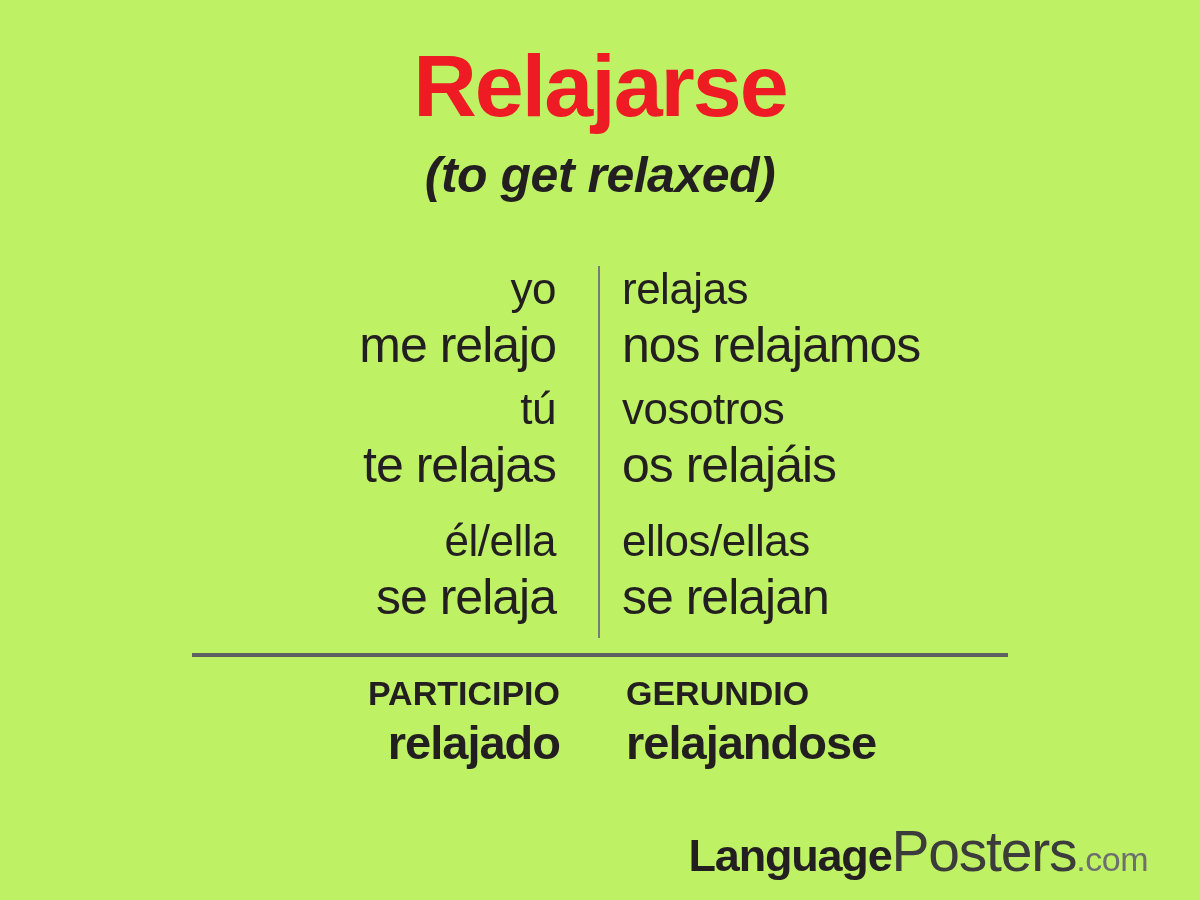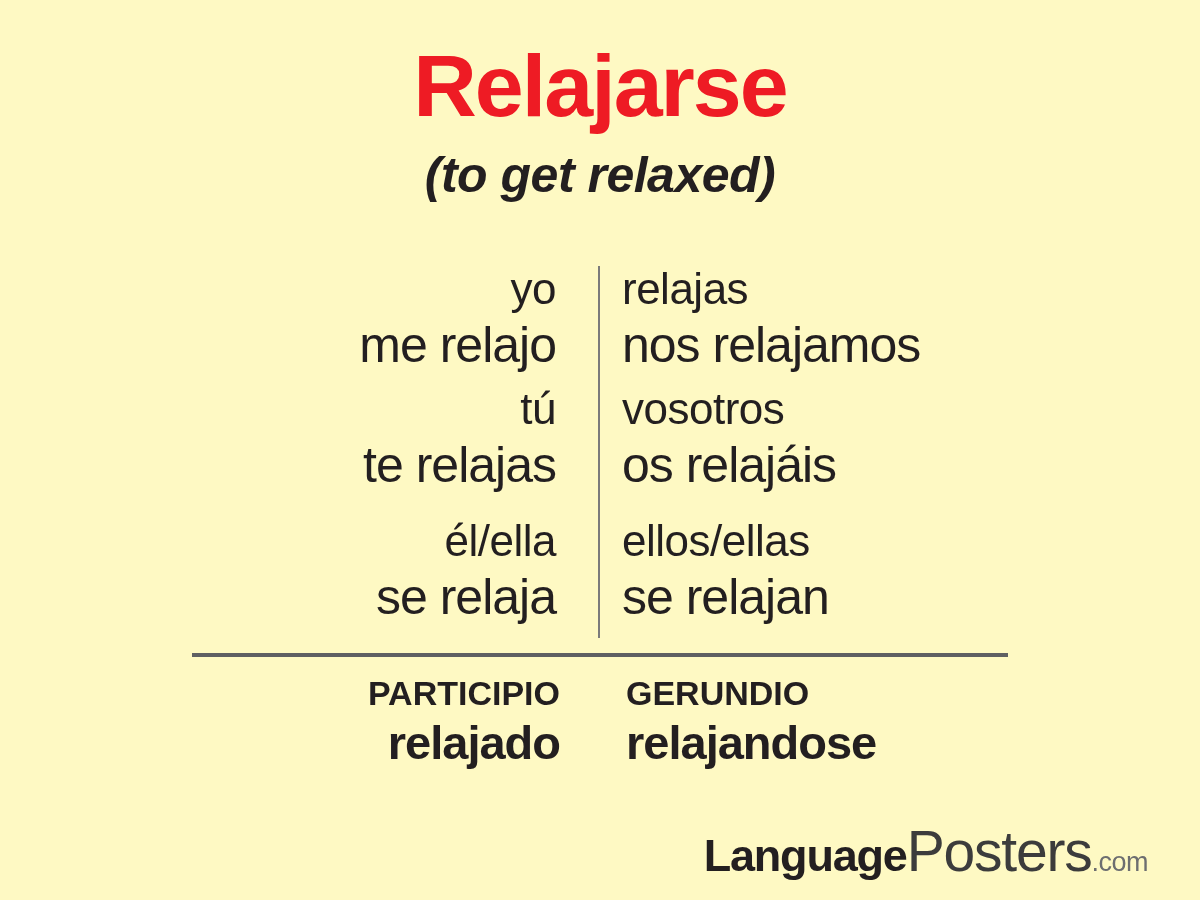--- a/index.html
+++ b/index.html
@@ -9,21 +9,21 @@
     background: #ffffff;
   }
   body {
     font-family: "Liberation Sans", sans-serif;
     -webkit-font-smoothing: antialiased;
   }
   #poster {
     position: relative;
     width: 1200px;
     height: 900px;
-    background: #fef9c3;
+    background: #bef264;
     overflow: hidden;
   }
 
   
   .header {
     position: absolute;
     top: 42px;
     left: 0;
     width: 1200px;
     text-align: center;
@@ -185,21 +185,21 @@
   .logo-posters {
     font-family: "Liberation Sans", sans-serif;
     font-weight: normal;
     font-size: 57px;
     letter-spacing: -1.2px;
     color: #3c3c3c;
   }
   .logo-com {
     font-family: "Liberation Sans", sans-serif;
     font-weight: normal;
-    font-size: 27px;
+    font-size: 34px;
     letter-spacing: -0.5px;
     color: #6d6e70;
   }
 </style>
 </head>
 <body>
 
 <div id="poster">
 
   <div class="header">

